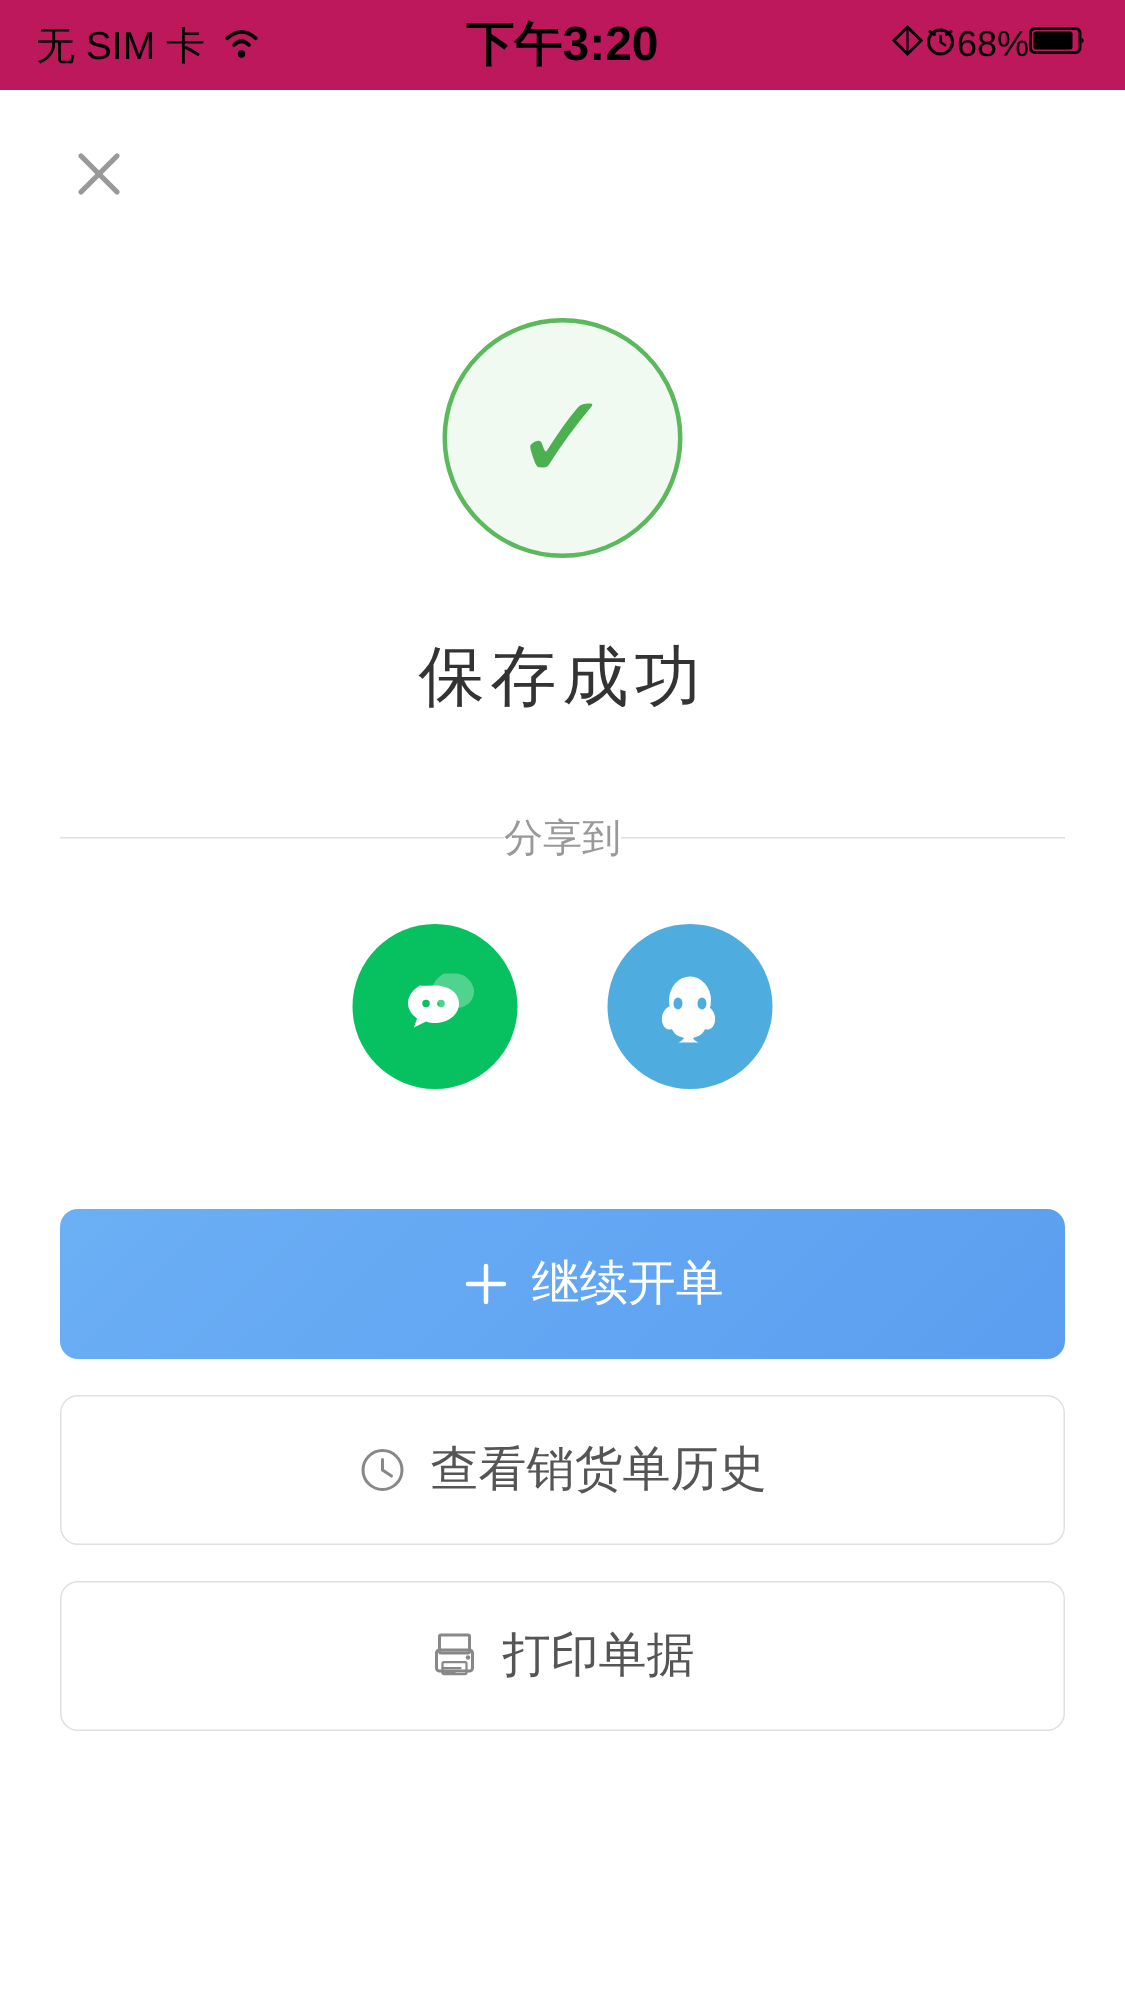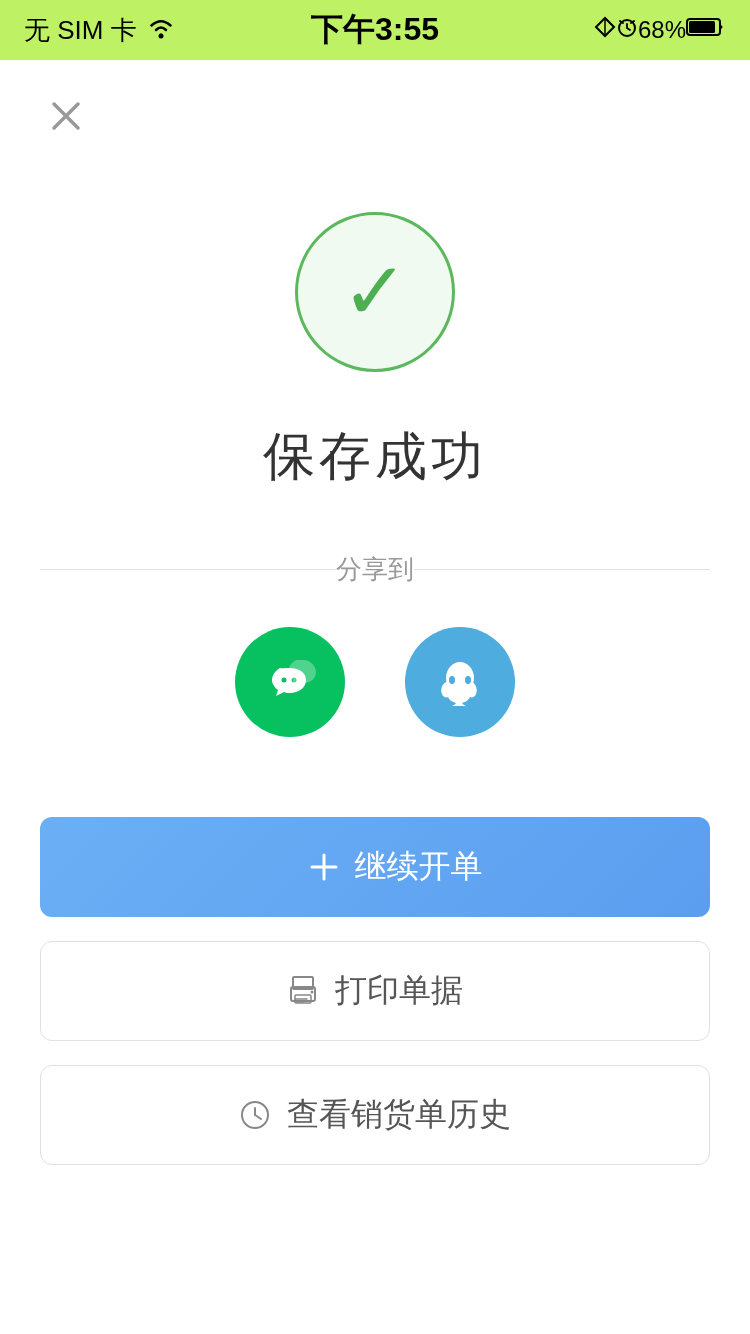--- a/index.html
+++ b/index.html
@@ -11,21 +11,21 @@
       background: #ffffff;
       font-family: -apple-system, "PingFang SC", "Helvetica Neue", sans-serif;
       display: flex;
       flex-direction: column;
     }
 
     
     .status-bar {
       width: 100%;
       height: 60px;
-      background: #bef264;
+      background: #be185d;
       display: flex;
       align-items: center;
       justify-content: space-between;
       padding: 0 24px;
       flex-shrink: 0;
     }
 
     .status-left {
       display: flex;
       align-items: center;
@@ -96,21 +96,21 @@
     }
 
     .checkmark {
       color: #4caf50;
       font-size: 80px;
       line-height: 1;
     }
 
     
     .success-title {
-      font-size: 52px;
+      font-size: 44px;
       font-weight: 500;
       color: #333;
       margin-bottom: 60px;
       letter-spacing: 4px;
     }
 
     
     .share-section {
       width: 100%;
       display: flex;
@@ -213,21 +213,21 @@
     <span>无 SIM 卡</span>
     <span>
       <svg width="28" height="22" viewBox="0 0 28 22" fill="none">
         <path d="M14 18 Q14 18 14 18" stroke="#000" stroke-width="3" stroke-linecap="round"></path>
         <path d="M9 13 Q14 8 19 13" stroke="#000" stroke-width="2.5" stroke-linecap="round" fill="none"></path>
         <path d="M4.5 8.5 Q14 0 23.5 8.5" stroke="#000" stroke-width="2.5" stroke-linecap="round" fill="none"></path>
         <circle cx="14" cy="19" r="2.5" fill="#000"></circle>
       </svg>
     </span>
   </div>
-  <div class="status-center">下午3:55</div>
+  <div class="status-center">下午3:20</div>
   <div class="status-right">
     <span>
       <svg width="22" height="22" viewBox="0 0 22 22" fill="none">
         <path d="M11 2L20 11L11 20L2 11Z" stroke="#000" stroke-width="2" fill="none"></path>
         <path d="M11 2 L11 20" stroke="#000" stroke-width="1.5"></path>
         <path d="M11 2 L20 11" stroke="#000" stroke-width="1.5" fill="#000"></path>
       </svg>
     </span>
     <span>
       <svg width="22" height="22" viewBox="0 0 22 22" fill="none">
@@ -299,33 +299,33 @@
     <button class="action-btn primary">
       <svg width="30" height="30" viewBox="0 0 30 30" fill="none">
         <line x1="15" y1="3" x2="15" y2="27" stroke="white" stroke-width="3" stroke-linecap="round"></line>
         <line x1="3" y1="15" x2="27" y2="15" stroke="white" stroke-width="3" stroke-linecap="round"></line>
       </svg>
       <span>继续开单</span>
     </button>
 
     <button class="action-btn">
       <svg width="32" height="32" viewBox="0 0 32 32" fill="none">
+        <circle cx="16" cy="16" r="13" stroke="#888" stroke-width="2" fill="none"></circle>
+        <line x1="16" y1="9" x2="16" y2="16" stroke="#888" stroke-width="2" stroke-linecap="round"></line>
+        <line x1="16" y1="16" x2="22" y2="20" stroke="#888" stroke-width="2" stroke-linecap="round"></line>
+      </svg>
+      <span>查看销货单历史</span>
+    </button>
+
+    <button class="action-btn">
+      <svg width="32" height="32" viewBox="0 0 32 32" fill="none">
         <rect x="6" y="2" width="20" height="12" rx="1" stroke="#888" stroke-width="2" fill="none"></rect>
         <rect x="4" y="12" width="24" height="14" rx="2" stroke="#888" stroke-width="2" fill="none"></rect>
         <rect x="8" y="20" width="16" height="8" rx="1" stroke="#888" stroke-width="1.5" fill="none"></rect>
         <circle cx="25" cy="17" r="1.5" fill="#888"></circle>
         <line x1="8" y1="24" x2="20" y2="24" stroke="#888" stroke-width="1.5" stroke-linecap="round"></line>
         <line x1="8" y1="27" x2="16" y2="27" stroke="#888" stroke-width="1.5" stroke-linecap="round"></line>
       </svg>
       <span>打印单据</span>
     </button>
 
-    <button class="action-btn">
-      <svg width="32" height="32" viewBox="0 0 32 32" fill="none">
-        <circle cx="16" cy="16" r="13" stroke="#888" stroke-width="2" fill="none"></circle>
-        <line x1="16" y1="9" x2="16" y2="16" stroke="#888" stroke-width="2" stroke-linecap="round"></line>
-        <line x1="16" y1="16" x2="22" y2="20" stroke="#888" stroke-width="2" stroke-linecap="round"></line>
-      </svg>
-      <span>查看销货单历史</span>
-    </button>
-
   </div>
 </div>
 
 </body></html>

